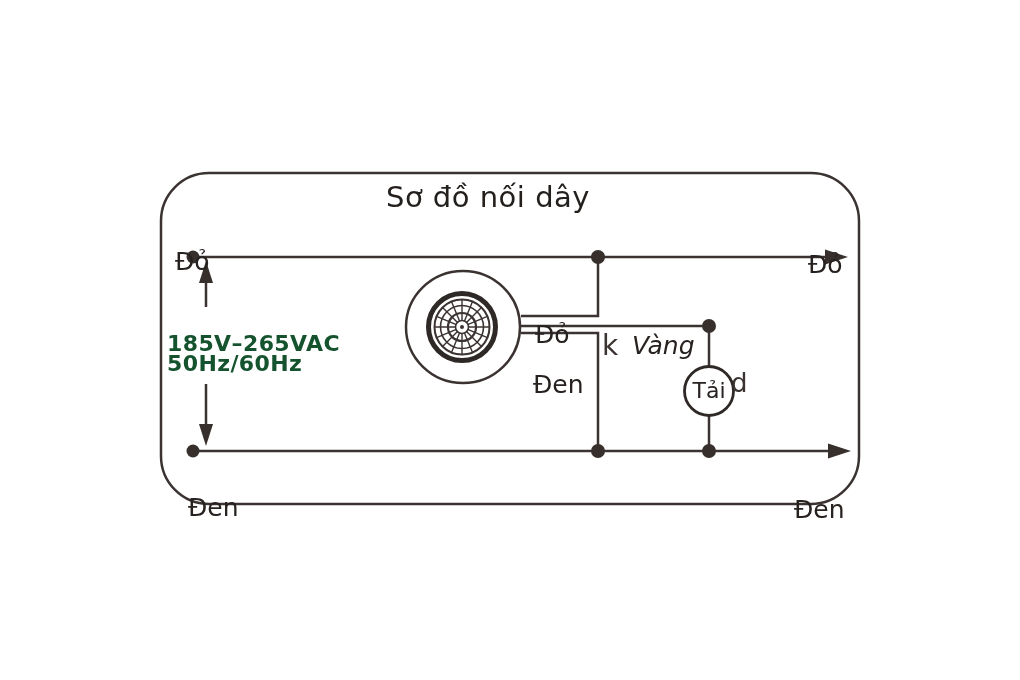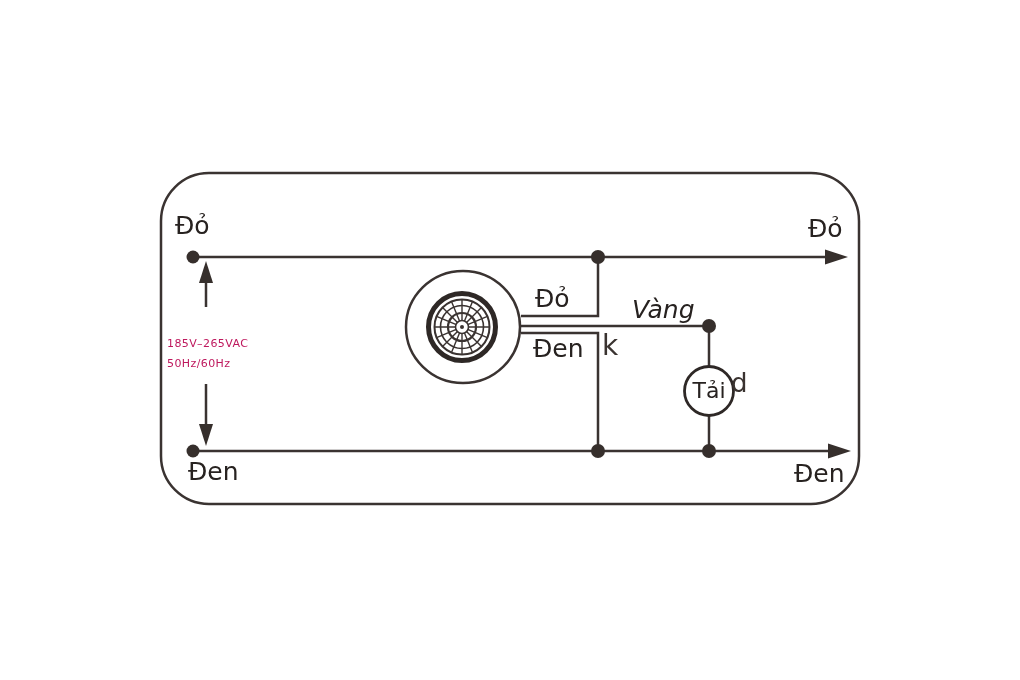--- a/index.html
+++ b/index.html
@@ -1,22 +1,22 @@
 <!DOCTYPE html>
 <html><head>
 <meta charset="utf-8">
 <style>
   html,body{margin:0;padding:0;background:#ffffff;}
   .canvas{position:relative;width:1020px;height:680px;background:#ffffff;overflow:hidden;
           font-family:"DejaVu Sans","Liberation Sans",sans-serif;}
   svg{position:absolute;left:0;top:0;}
   .lbl{position:absolute;color:#272220;white-space:nowrap;font-weight:500;}
-  .wire-label{font-size:25px;}
+  .wire-label{font-size:25px;margin-top:36px;}
   .title{font-size:29px;font-weight:500;letter-spacing:0.5px;color:#231f1d;}
-  .volt{font-size:11px;font-weight:400;line-height:19.5px;letter-spacing:0.4px;color:#be185d;}
+  .volt{font-size:22px;font-weight:700;line-height:19.5px;letter-spacing:0.4px;color:#14532d;}
   .load-label{font-size:22px;width:50px;text-align:center;font-weight:500;}
   .frag{color:#3a3330;font-weight:500;}
   .frag-k{font-size:28px;}
   .frag-d{font-size:26px;}
 </style>
 </head>
 <body>
 
 <div class="canvas">
 
@@ -74,20 +74,21 @@
       <circle cx="462" cy="327" r="27.5" fill="none" stroke="#3a3331" stroke-width="2"></circle>
       <circle cx="462" cy="327" r="21.5" fill="none" stroke="#3a3331" stroke-width="1.6"></circle>
       <circle cx="462" cy="327" r="14" fill="none" stroke="#3a3331" stroke-width="2.2"></circle>
       <circle cx="462" cy="327" r="6.5" fill="#ffffff" stroke="#3a3331" stroke-width="1.6"></circle>
       <circle cx="462" cy="327" r="2" fill="#3a3331"></circle>
     </g>
 
     <circle cx="709" cy="391" r="24.5" fill="#ffffff" stroke="#2e2826" stroke-width="2.8"></circle>
   </svg>
 
+  <div class="lbl title" style="left:386px;top:180px;">Sơ đồ nối dây</div>
 
   <div class="lbl wire-label" style="left:175px;top:211px;">Đỏ</div>
   <div class="lbl wire-label" style="left:808px;top:214px;">Đỏ</div>
   <div class="lbl wire-label" style="left:188px;top:457px;">Đen</div>
   <div class="lbl wire-label" style="left:794px;top:459px;">Đen</div>
 
   <div class="lbl volt" style="left:167px;top:334px;">
     <div>185V–265VAC</div>
     <div>50Hz/60Hz</div>
   </div>

